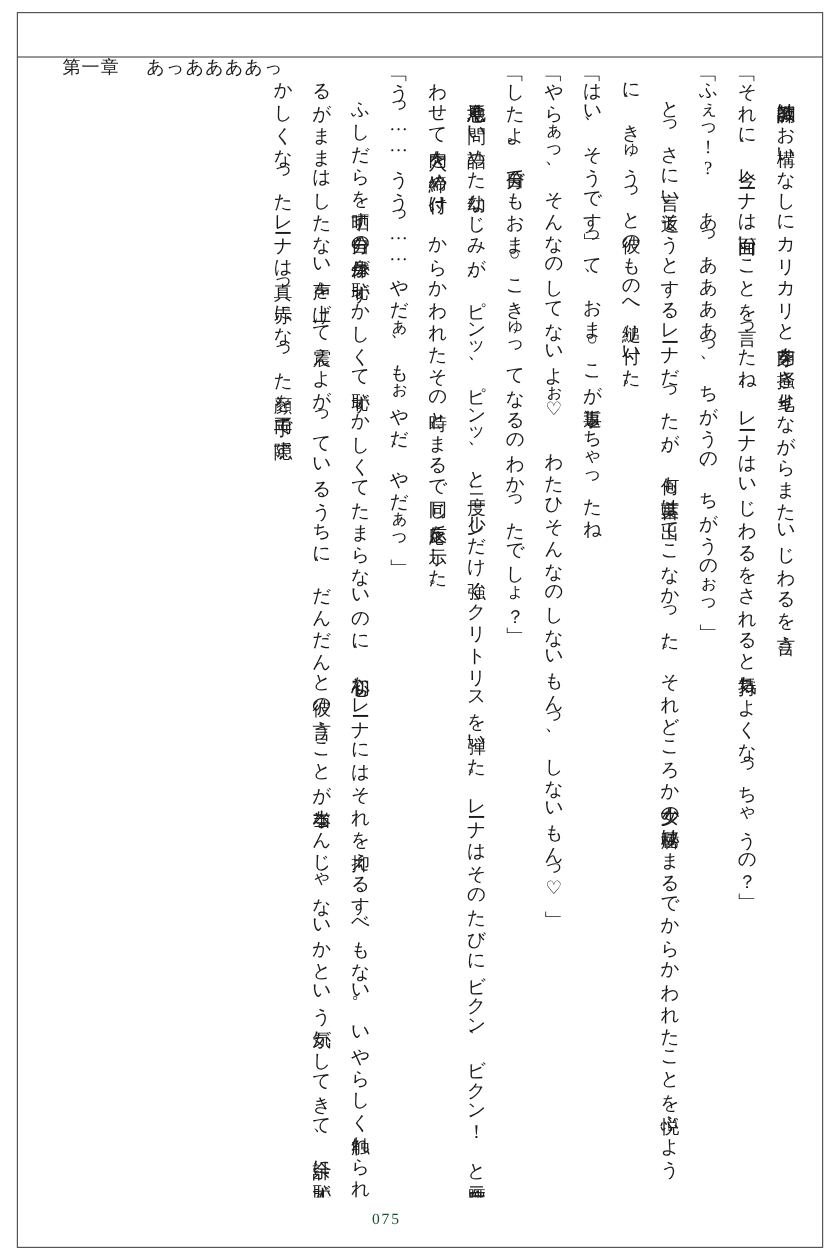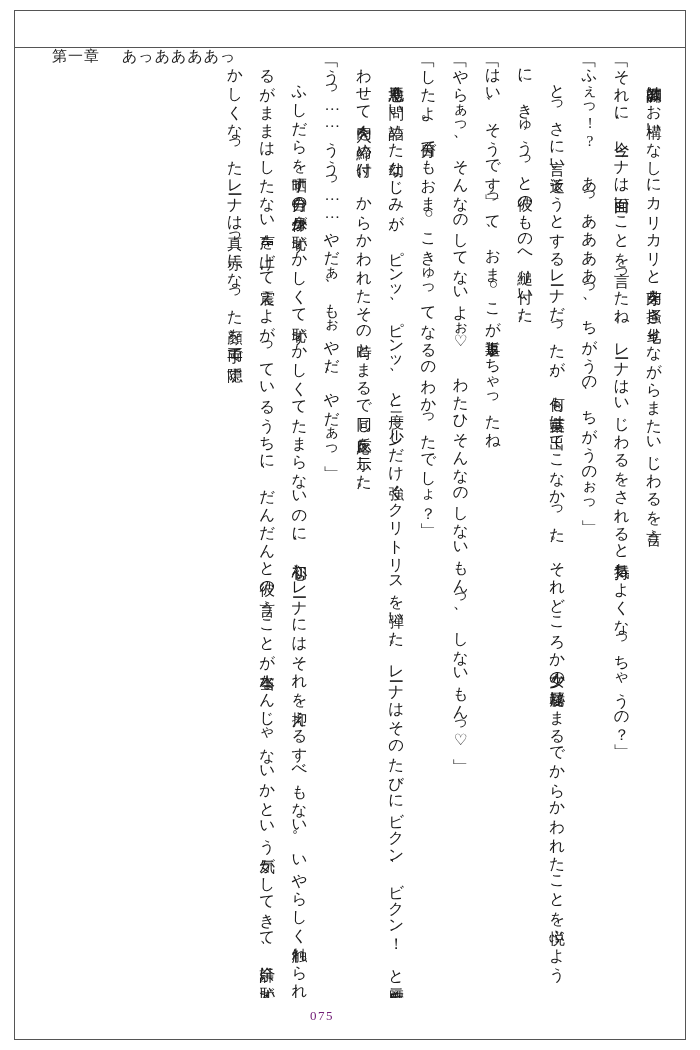--- a/index.html
+++ b/index.html
@@ -94,21 +94,21 @@
 
   
   .folio {
     position: absolute;
     left: 0;
     top: 1008px;
     width: 644px;
     text-align: center;
     font-size: 13px;
     letter-spacing: 1.5px;
-    color: #701a75;
+    color: #14532d;
     font-family: "Liberation Serif", "DejaVu Serif", serif;
   }
 </style>
 </head>
 <body>
 
 <div class="page">
 
   <div class="page-frame"></div>
 

